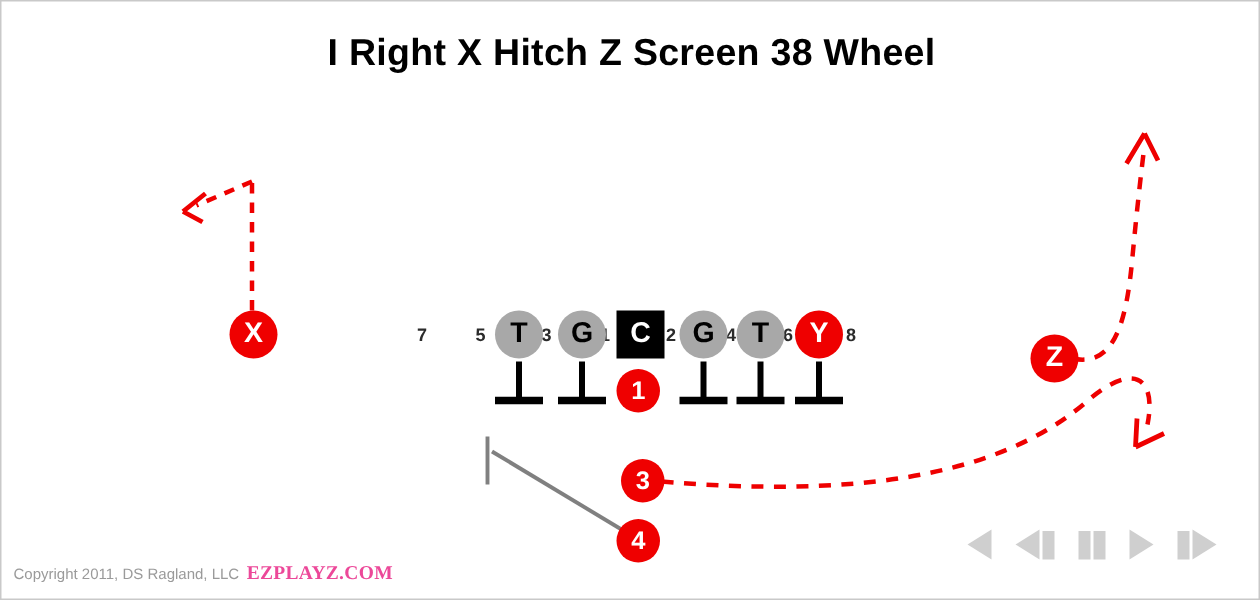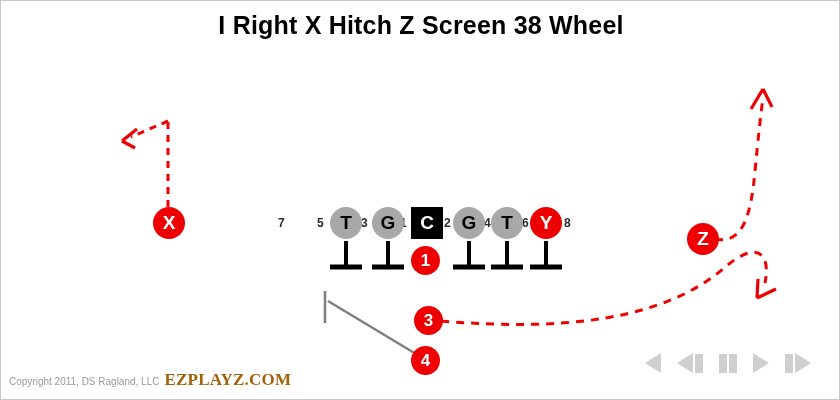--- a/index.html
+++ b/index.html
@@ -15,21 +15,21 @@
     position: relative;
     width: 840px;
     height: 400px;
     background: #ffffff;
     border: 1px solid #c9c9c9;
     box-sizing: border-box;
     overflow: hidden;
   }
   #play-title {
     position: absolute;
-    top: 10px;
+    top: 20px;
     left: 0;
     width: 840px;
     text-align: center;
     font-family: "Liberation Sans", sans-serif;
     font-size: 25px;
     font-weight: bold;
     color: #000000;
     letter-spacing: 0.2px;
     white-space: nowrap;
   }
@@ -92,23 +92,23 @@
     position: absolute;
     left: 8px;
     bottom: 9px;
     font-family: "Liberation Sans", sans-serif;
     font-size: 10px;
     color: #9a9a9a;
     white-space: nowrap;
   }
   #site-link {
     font-family: "Liberation Serif", serif;
-    font-size: 17px;
-    font-weight: bold;
-    color: #a16207;
+    font-size: 13px;
+    font-weight: bold;
+    color: #ec4899;
     letter-spacing: 0.2px;
     margin-left: 5px;
   }
   
   #transport {
     position: absolute;
     right: 28px;
     bottom: 26px;
     display: flex;
     align-items: center;

